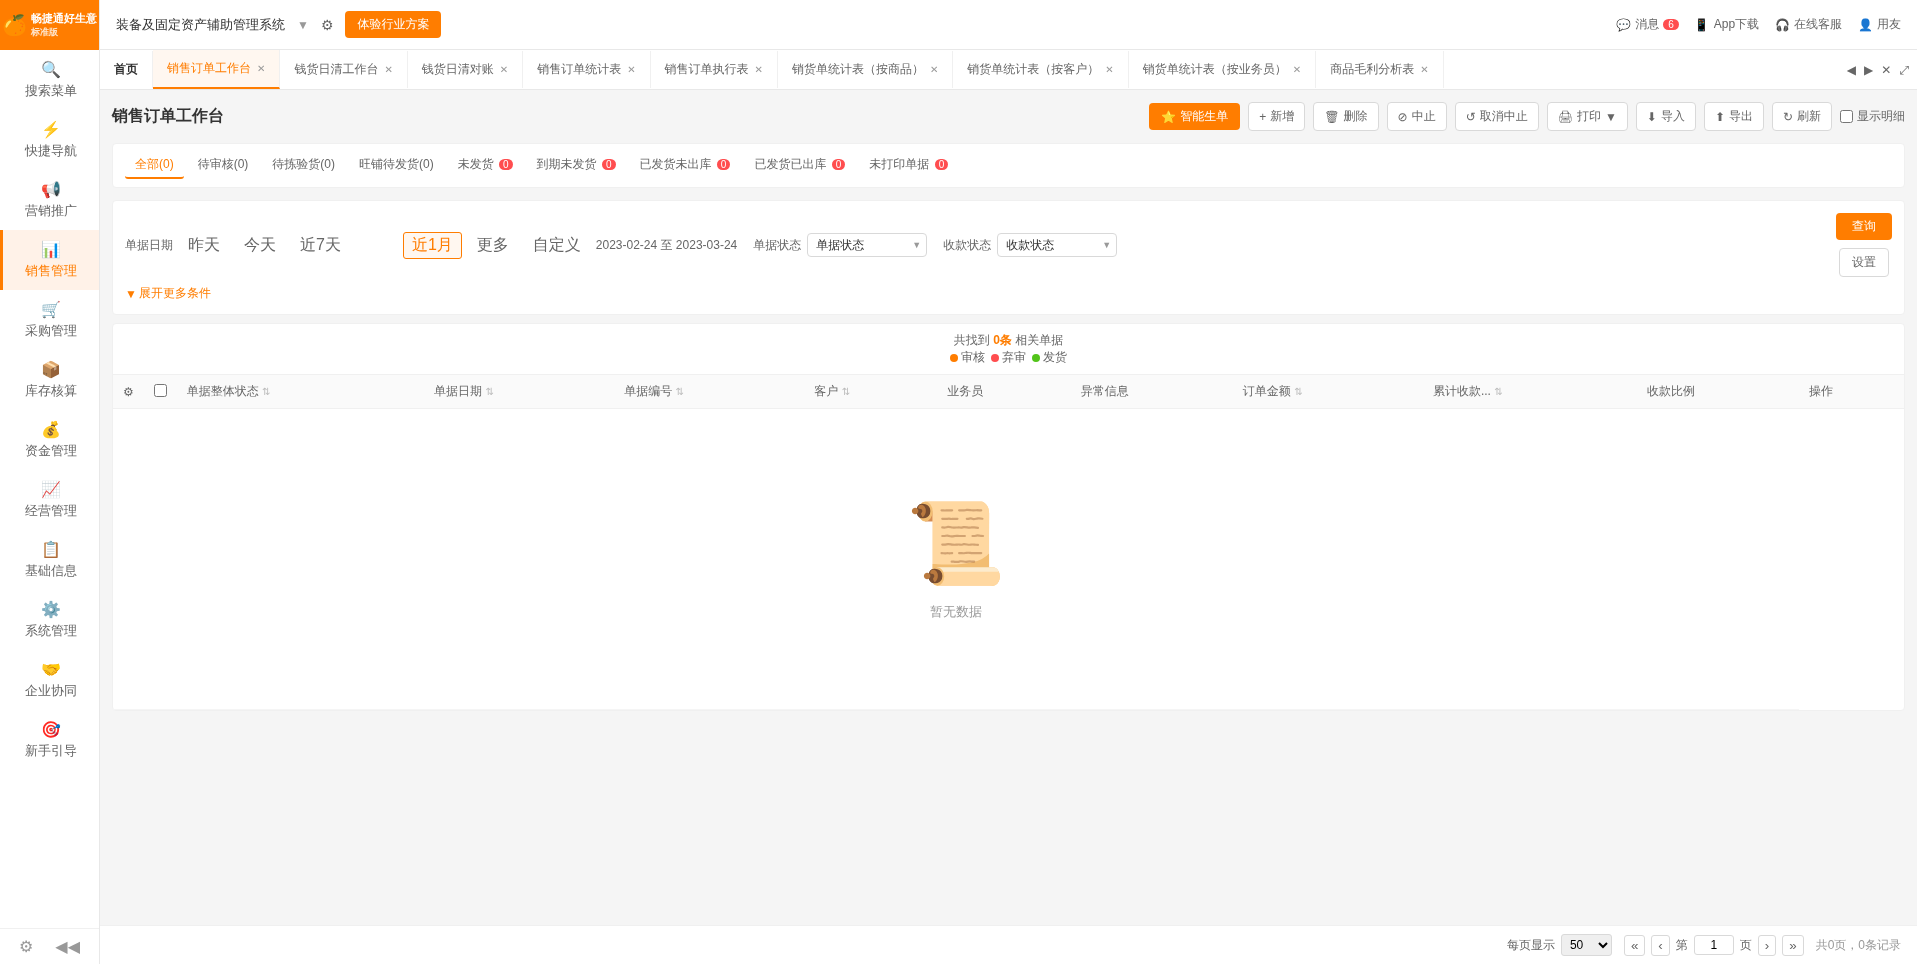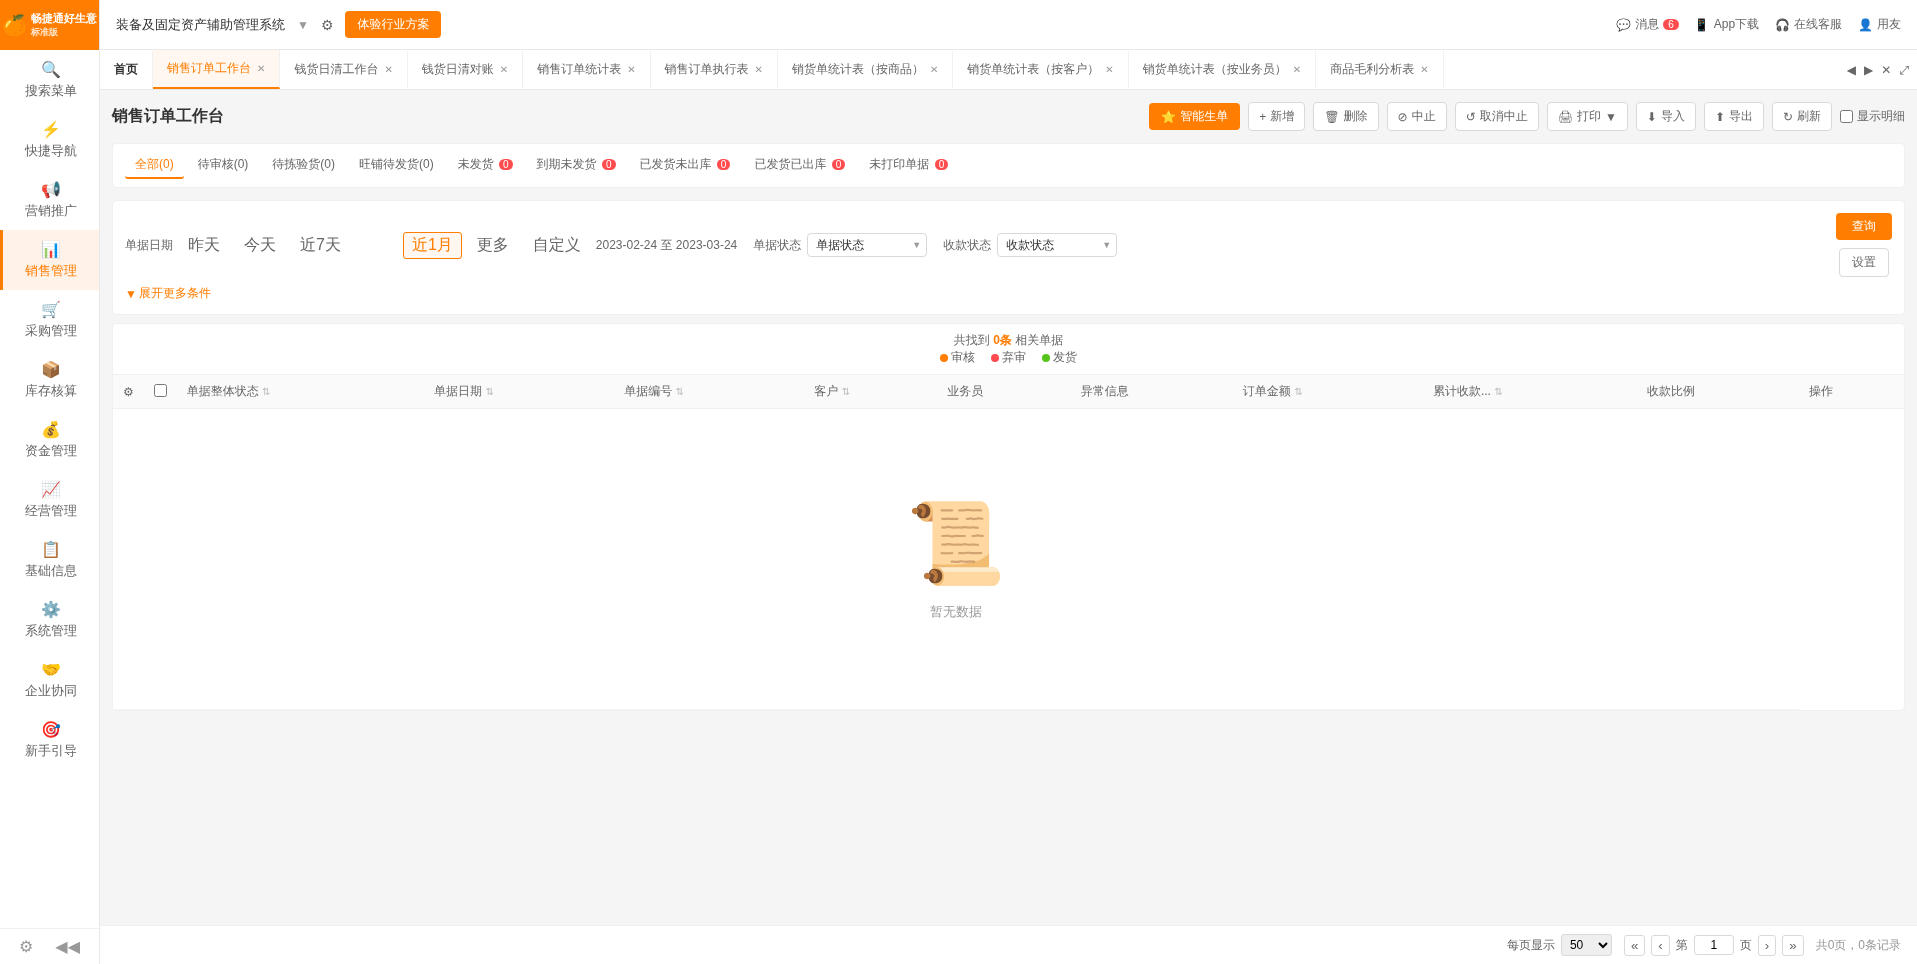--- a/index.html
+++ b/index.html
@@ -66,21 +66,21 @@
     .select-wrapper::after { content: '▼'; position: absolute; right: 6px; top: 50%; transform: translateY(-50%); font-size: 9px; color: #999; pointer-events: none; }
     .expand-more { color: #ff7d00; cursor: pointer; font-size: 12px; display: flex; align-items: center; gap: 2px; }
     .query-btn { background: #ff7d00; color: white; border: none; padding: 5px 16px; border-radius: 4px; cursor: pointer; font-size: 12px; }
     .setting-btn { background: white; border: 1px solid #d9d9d9; color: #666; padding: 5px 12px; border-radius: 4px; cursor: pointer; font-size: 12px; }
 
     
     .table-area { background: white; border-radius: 4px; border: 1px solid #f0f0f0; }
     .table-header-row { display: flex; align-items: center; justify-content: space-between; padding: 8px 12px; border-bottom: 1px solid #f0f0f0; flex-direction: column; }
     .table-count { color: #666; font-size: 12px; }
     .table-count .count-num { color: #ff7d00; font-weight: bold; }
-    .table-quick-actions { display: flex; gap: 16px; align-items: flex-start; }
+    .table-quick-actions { display: flex; gap: 6px; align-items: flex-start; }
     .quick-action { font-size: 12px; color: #666; cursor: pointer; display: flex; align-items: center; gap: 3px; }
     .quick-action .dot { width: 8px; height: 8px; border-radius: 50%; display: inline-block; }
     .dot-orange { background: #ff7d00; }
     .dot-red { background: #ff4d4f; }
     .dot-green { background: #52c41a; }
 
     
     .data-table { width: 100%; border-collapse: collapse; }
     .data-table th { background: #fafafa; border-bottom: 1px solid #f0f0f0; padding: 8px 10px; text-align: left; color: #666; font-weight: normal; font-size: 12px; white-space: nowrap; }
     .data-table th.sortable { cursor: pointer; }

